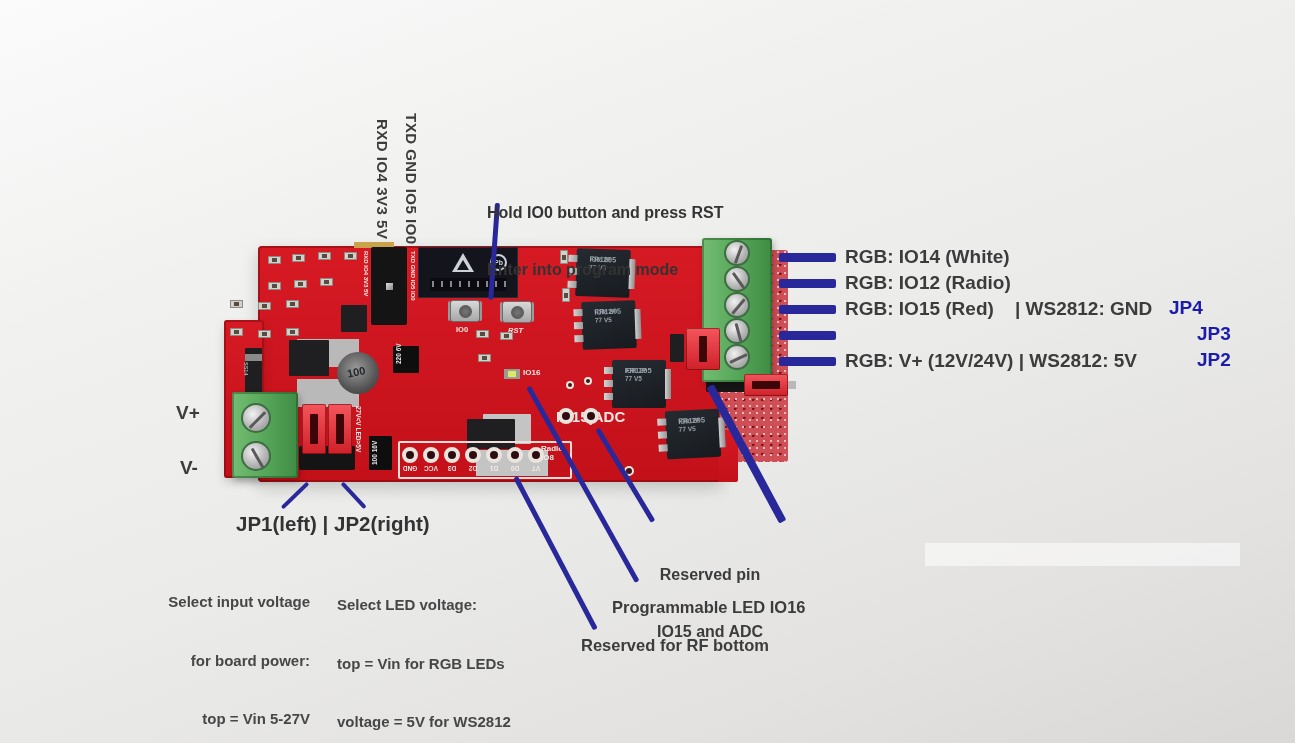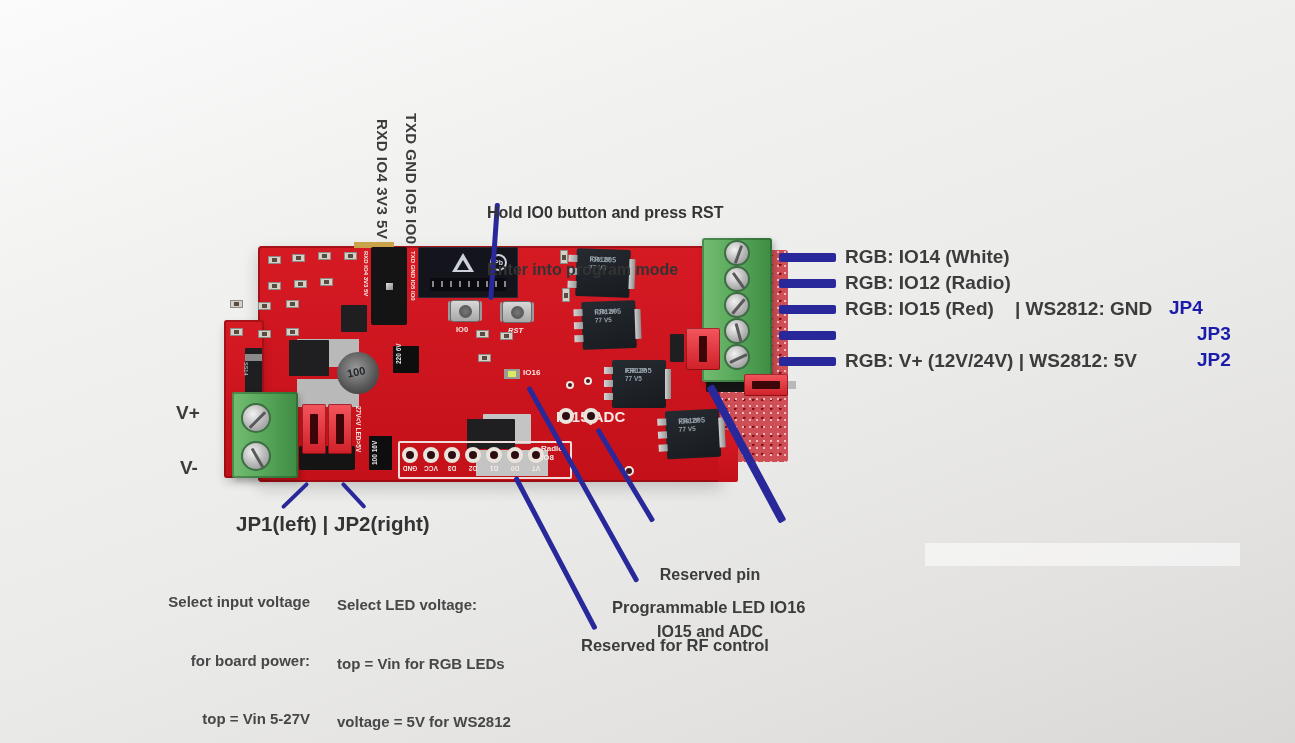--- a/index.html
+++ b/index.html
@@ -345,15 +345,15 @@
   <div class="txt" style="left:657px;top:527px;font-size:16px;line-height:19px;text-align:center;">
     <span style="position:static;display:block">Reserved pin</span>
     <span style="position:static;display:block">IO15 and ADC</span>
   </div>
 
   <div style="left:925px;top:543px;width:315px;height:23px;background:rgba(255,255,255,.55);"></div>
   <div class="txt" style="left:795px;top:523px;font-size:15px;line-height:20px;letter-spacing:-.2px;">
   </div>
 
   <div class="txt" style="left:612px;top:598px;font-size:16.5px;">Programmable LED IO16</div>
-  <div class="txt" style="left:581px;top:636px;font-size:16.5px;">Reserved for RF control</div>
+  <div class="txt" style="left:581px;top:636px;font-size:16.5px;">Reserved for RF bottom</div>
 
 </div>
 
 </body></html>

